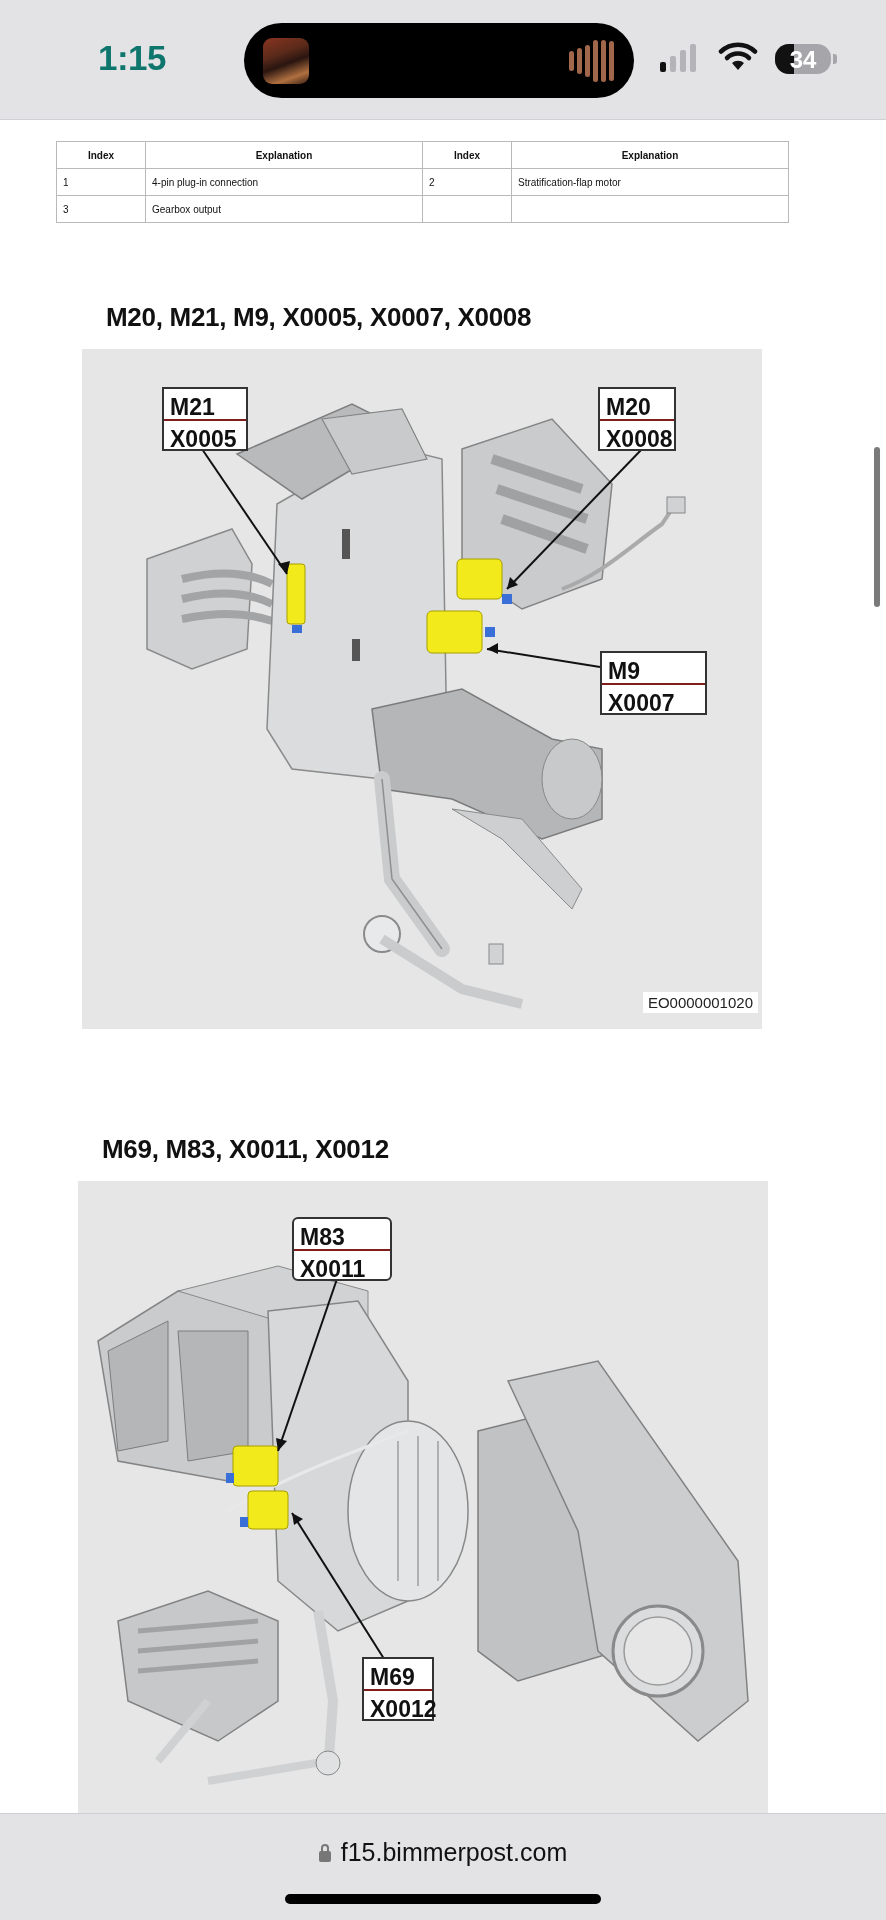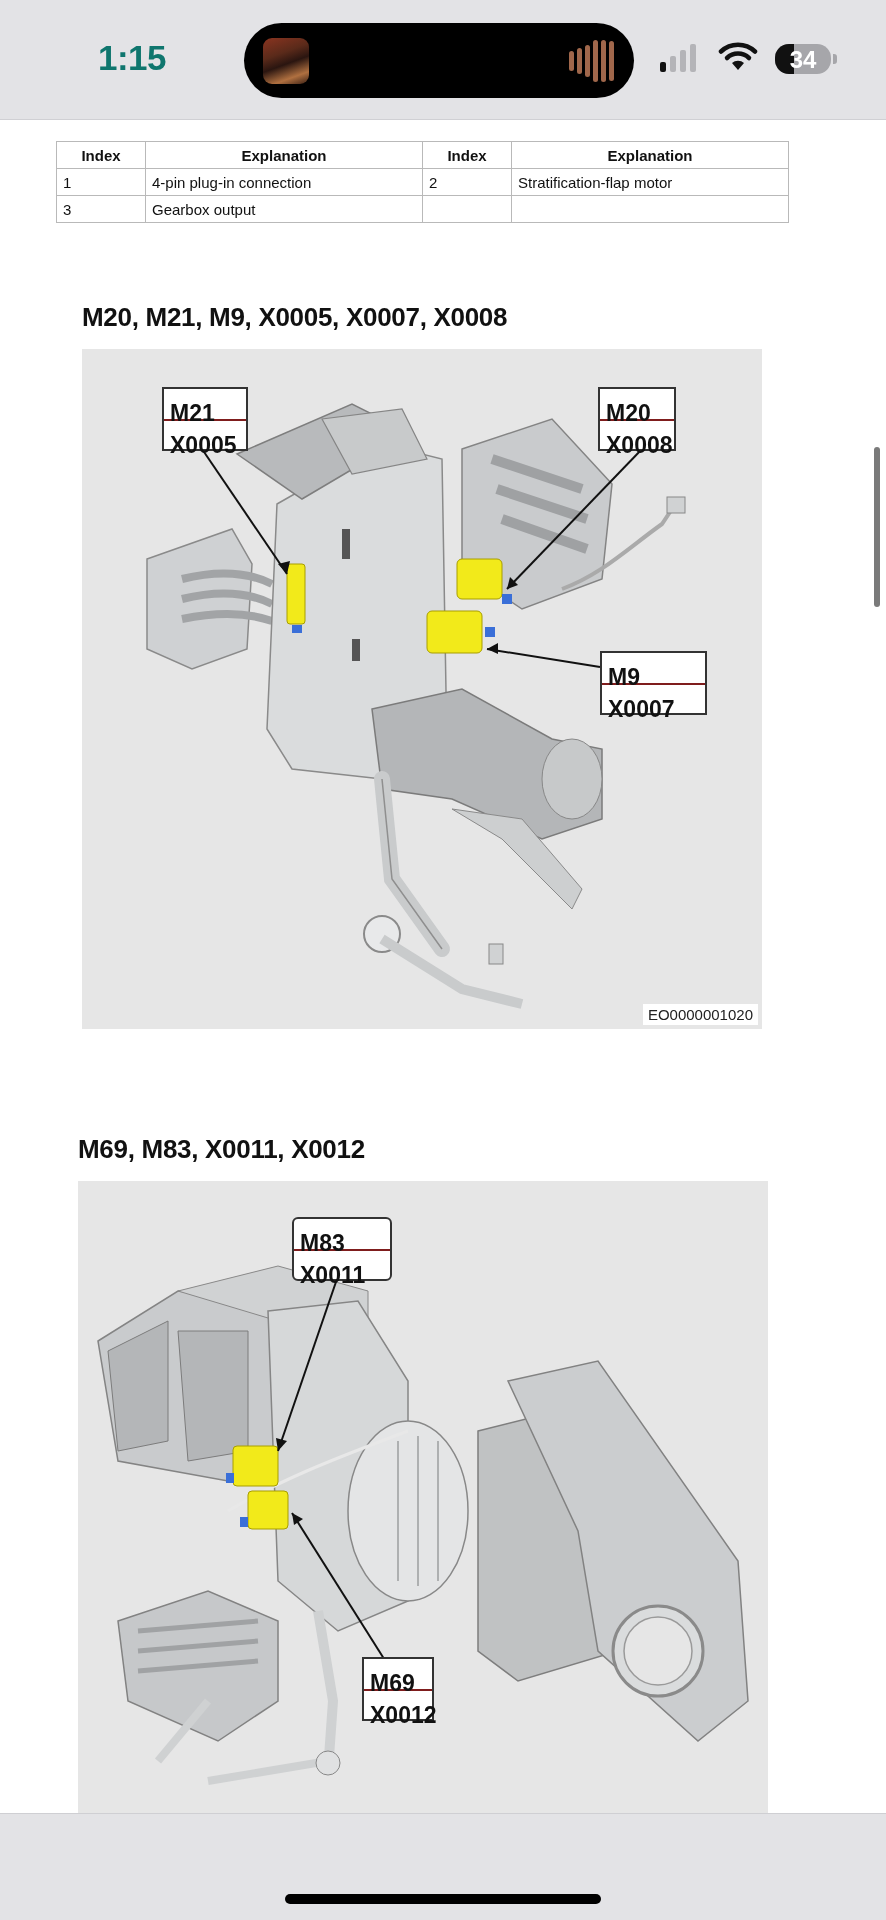--- a/index.html
+++ b/index.html
@@ -17,30 +17,30 @@
   .signal { position: absolute; left: 660px; top: 44px; display: flex; align-items: flex-end; gap: 4px; height: 28px; }
   .signal span { width: 6px; border-radius: 2px; background: #b4b4b8; }
   .signal span.on { background: #111; }
   .wifi { position: absolute; left: 718px; top: 42px; width: 40px; height: 30px; }
   .battery { position: absolute; left: 775px; top: 44px; width: 56px; height: 30px; border-radius: 14px; background: #a6a6aa; overflow: hidden; }
   .battery .fill { position: absolute; left: 0; top: 0; bottom: 0; width: 34%; background: #111; }
   .battery .num { position: absolute; left: 0; right: 0; top: 2px; text-align: center; color: #fff; font-size: 24px; font-weight: 700; }
   .battery-tip { position: absolute; left: 833px; top: 54px; width: 4px; height: 10px; background: #a6a6aa; border-radius: 0 3px 3px 0; }
 
   
-  .parts-table { position: absolute; left: 56px; top: 141px; width: 733px; border-collapse: collapse; font-size: 15px; }
+  .parts-table { position: absolute; left: 56px; top: 141px; width: 733px; border-collapse: collapse; font-size: 10px; }
   .parts-table th, .parts-table td { border: 1px solid #b9b9b9; height: 27px; padding: 0 6px; }
   .parts-table th { font-weight: 700; text-align: center; }
   .parts-table td { text-align: left; }
 
   
-  .section-title { position: absolute; font-size: 26px; font-weight: 700; letter-spacing: -0.3px; color: #111; }
+  .section-title { position: absolute; font-size: 26px; font-weight: 700; letter-spacing: -0.3px; color: #111; margin-left: 24px; }
   .figure { position: absolute; background: #e6e6e6; overflow: hidden; }
   .callout { position: absolute; background: #fff; border: 2px solid #333; font-weight: 700; font-size: 23px; color: #111; }
-  .callout div { padding: 10px 6px; height: 30px; line-height: 28px; }
+  .callout div { padding: 4px 6px; height: 30px; line-height: 28px; }
   .callout div + div { border-top: 2px solid #7f1d1d; }
   .figure-code { position: absolute; background: #fff; font-size: 15px; color: #222; padding: 2px 5px; }
 
   
   .scrollbar { position: absolute; left: 874px; top: 447px; width: 6px; height: 160px; background: #7a7a7a; border-radius: 3px; }
 
   
   .bottom-bar { position: absolute; left: 0; top: 1813px; width: 886px; height: 107px; background: #e3e3e6; border-top: 1px solid #cfcfd3; }
   .url { position: absolute; left: 0; right: 0; top: 24px; text-align: center; font-size: 25px; color: #111; }
   .lock { display: inline-block; position: relative; width: 12px; height: 18px; margin-right: 10px; vertical-align: -1px; }
@@ -154,21 +154,21 @@
     <div>X0005</div>
   </div>
   <div class="callout" style="left:516px; top:38px; width:78px;">
     <div>M20</div>
     <div>X0008</div>
   </div>
   <div class="callout" style="left:518px; top:302px; width:107px;">
     <div>M9</div>
     <div>X0007</div>
   </div>
-  <div class="figure-code" style="right:4px; bottom:4px;margin-left:40px;">EO0000001020</div>
+  <div class="figure-code" style="right:4px; bottom:16px;margin-left:40px;">EO0000001020</div>
 </div>
 
 <div class="section-title" style="left:78px; top:1134px;">M69, M83, X0011, X0012</div>
 <div class="figure" style="left:78px; top:1181px; width:690px; height:632px;">
   <svg width="690" height="632" viewBox="0 0 690 632">
 
     <polygon points="20,160 100,110 190,120 210,260 150,300 40,280" fill="#c9cbcd" stroke="#848484" stroke-width="1.5"></polygon>
     <polygon points="30,170 90,140 90,260 40,270" fill="#b4b6b8" stroke="#7c7c7c"></polygon>
     <polygon points="100,150 170,150 170,270 110,280" fill="#b4b6b8" stroke="#7c7c7c"></polygon>
     <polygon points="100,110 200,85 290,110 290,160 200,140" fill="#d0d2d3" stroke="#888"></polygon>
@@ -210,14 +210,17 @@
   </div>
   <div class="callout" style="left:284px; top:476px; width:72px;">
     <div>M69</div>
     <div>X0012</div>
   </div>
 </div>
 
 <div class="scrollbar"></div>
 
 <div class="bottom-bar">
+  <div class="url">
+    <span class="lock"></span><span>f15.bimmerpost.com</span>
+  </div>
   <div class="home-indicator"></div>
 </div>
 
 </body></html>

